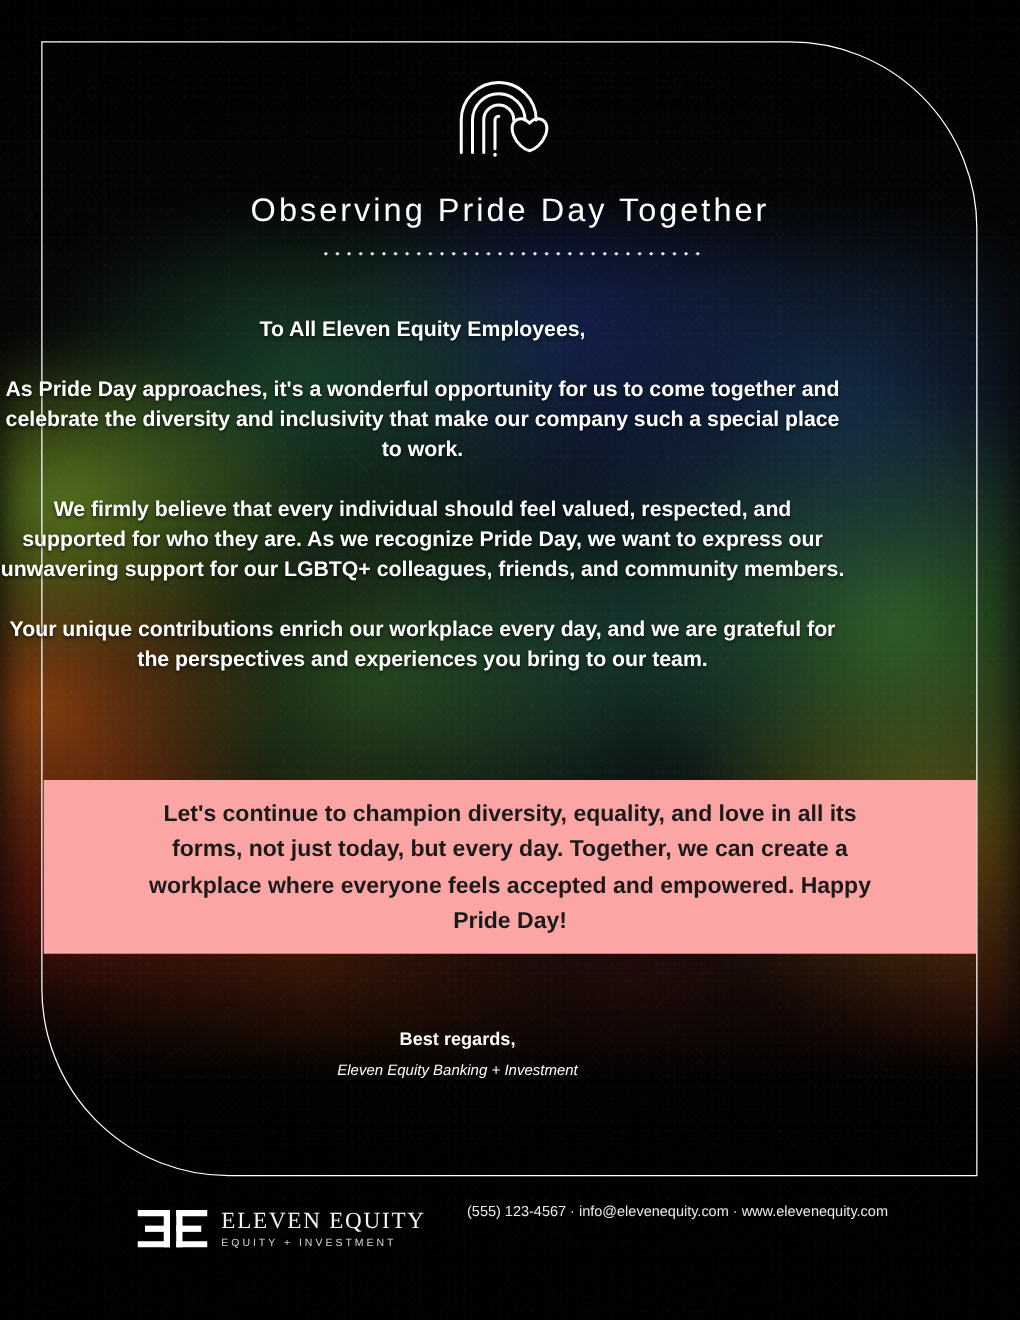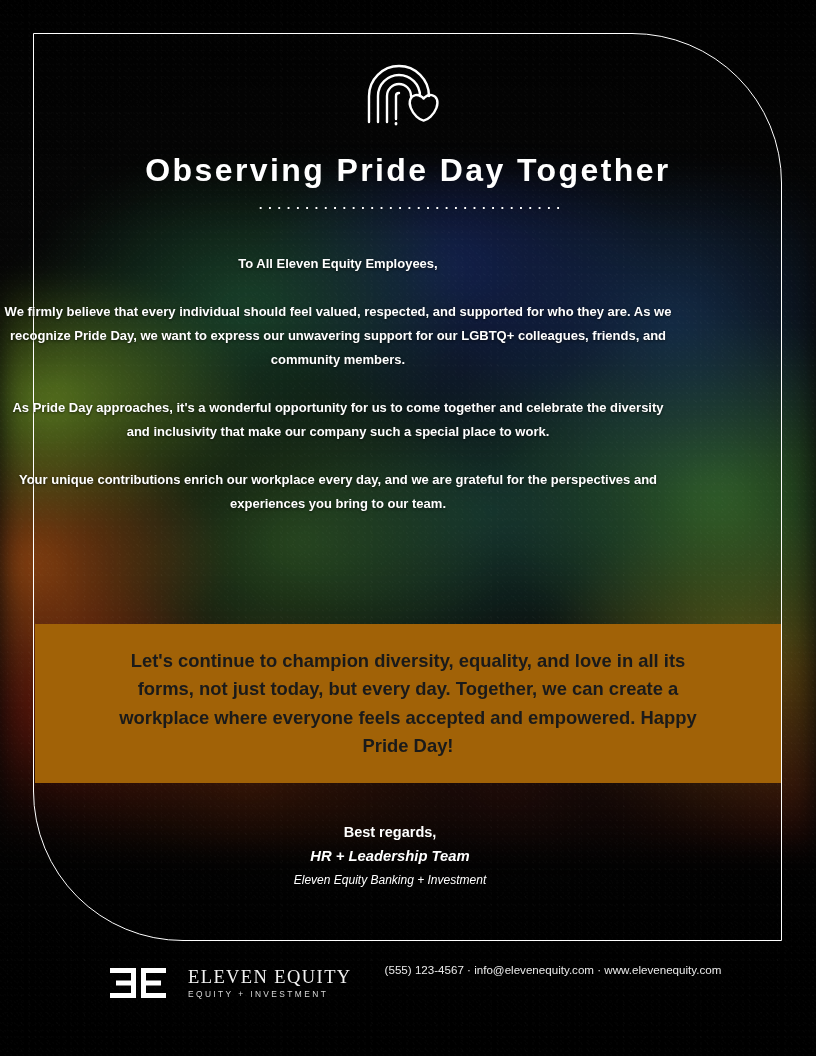--- a/index.html
+++ b/index.html
@@ -93,60 +93,60 @@
     width: 816px;
     text-align: center;
   }
   .rainbow-icon {
     margin-top: 62px;
     display: inline-block;
     line-height: 0;
   }
   .poster-title {
     margin: 22px 0 0 0;
-    font-size: 32px;
-    font-weight: 700;
+    font-size: 26px;
+    font-weight: 400;
     color: #ffffff;
     letter-spacing: 2.4px;
   }
   .dot-divider {
     margin: 17px auto 0 auto;
     width: 305px;
     height: 4px;
     background-image: radial-gradient(circle, #ffffff 0 1.2px, transparent 1.4px);
     background-size: 9.3px 4px;
     background-repeat: repeat-x;
   }
 
   
   .body-copy {
     position: absolute;
     left: 0;
     top: 252px;
     width: 676px;
     text-align: center;
     color: #ffffff;
-    font-size: 13px;
+    font-size: 17px;
     font-weight: 700;
     line-height: 24px;
     text-shadow: 0 1px 3px rgba(0,0,0,0.65);
   }
   .body-copy p {
     margin: 0 0 24px 0;
   }
   .body-copy p:last-child { margin-bottom: 0; }
 
   
   .white-band {
     position: absolute;
     left: 35px;
     top: 624px;
     width: 746px;
-    height: 159px;
-    background: #a16207;
+    height: 139px;
+    background: #fca5a5;
     display: flex;
     align-items: center;
     justify-content: center;
   }
   .white-band-text {
     width: 610px;
     text-align: center;
     color: #1a1a1a;
     font-size: 18.4px;
     font-weight: 700;
@@ -154,21 +154,20 @@
   }
 
   
   .signoff {
     position: absolute;
     left: 0;
     top: 820px;
     width: 732px;
     text-align: center;
     color: #ffffff;
-    padding-left: 24px;
   }
   .signoff-regards {
     font-size: 14.5px;
     font-weight: 700;
     line-height: 24px;
   }
   .signoff-team {
     font-size: 14.8px;
     font-weight: 700;
     font-style: italic;
@@ -189,21 +188,21 @@
     width: 816px;
     height: 60px;
     display: flex;
     align-items: flex-start;
     padding-left: 110px;
     box-sizing: border-box;
   }
   .brand {
     display: flex;
     align-items: center;
-    gap: 22px;
+    gap: 11px;
     margin-top: 8px;
   }
   .brand-mark { line-height: 0; }
   .brand-words { line-height: 1; }
   .brand-name {
     font-family: "Liberation Serif", serif;
     font-size: 18.5px;
     letter-spacing: 1.4px;
     color: #f2f2f2;
   }
@@ -246,32 +245,31 @@
         </g>
         <path d="M57.2 35.2 C53.2 31.6 47 32.6 45.2 37.6 C43.6 42.2 46.2 49.6 51.6 54.6 C53.6 56.5 56.2 58 58.6 58.6 C61 58 63.6 56.5 65.6 54.6 C71 49.6 73.6 42.2 72 37.6 C70.2 32.6 64 31.6 60 35.2 L58.6 36.5 Z" stroke="#ffffff" stroke-width="2.4" fill="none" stroke-linejoin="round"></path>
       </svg>
     </div>
     <h1 class="poster-title">Observing Pride Day Together</h1>
     <div class="dot-divider"></div>
   </div>
 
   <div class="body-copy">
     <p>To All Eleven Equity Employees,</p>
+    <p>As Pride Day approaches, it's a wonderful opportunity for us to come together and celebrate the diversity and inclusivity that make our company such a special place to work.</p>
     <p>We firmly believe that every individual should feel valued, respected, and supported for who they are. As we recognize Pride Day, we want to express our unwavering support for our LGBTQ+ colleagues, friends, and community members.</p>
-    <p>As Pride Day approaches, it's a wonderful opportunity for us to come together and celebrate the diversity and inclusivity that make our company such a special place to work.</p>
     <p>Your unique contributions enrich our workplace every day, and we are grateful for the perspectives and experiences you bring to our team.</p>
   </div>
 
   <div class="white-band">
     <div class="white-band-text">Let's continue to champion diversity, equality, and love in all its forms, not just today, but every day. Together, we can create a workplace where everyone feels accepted and empowered. Happy Pride Day!</div>
   </div>
 
   <div class="signoff">
     <div class="signoff-regards">Best regards,</div>
-    <div class="signoff-team">HR + Leadership Team</div>
     <div class="signoff-company">Eleven Equity Banking + Investment</div>
   </div>
 
   <div class="footer">
     <div class="brand">
       <div class="brand-mark">
         <svg width="56" height="30" viewBox="0 0 56 30" xmlns="http://www.w3.org/2000/svg">
           <g fill="#ffffff">
             <rect x="0" y="0" width="26" height="5"></rect>
             <rect x="21" y="0" width="5" height="30"></rect>

